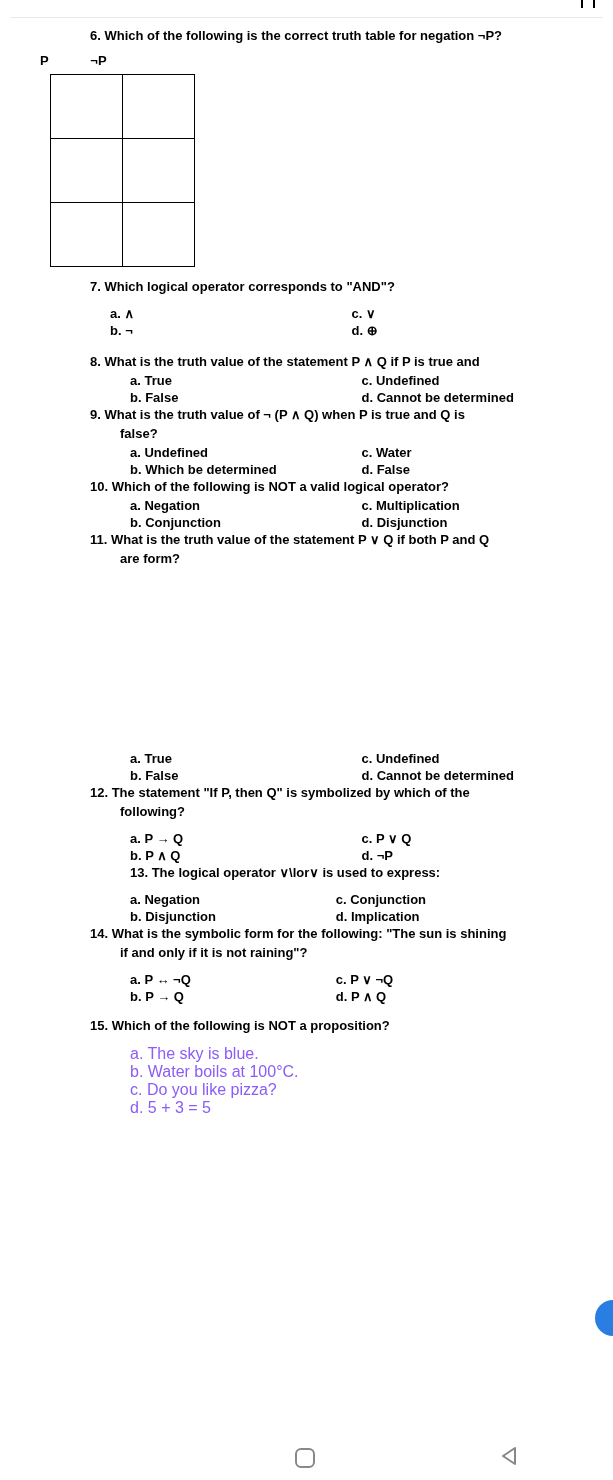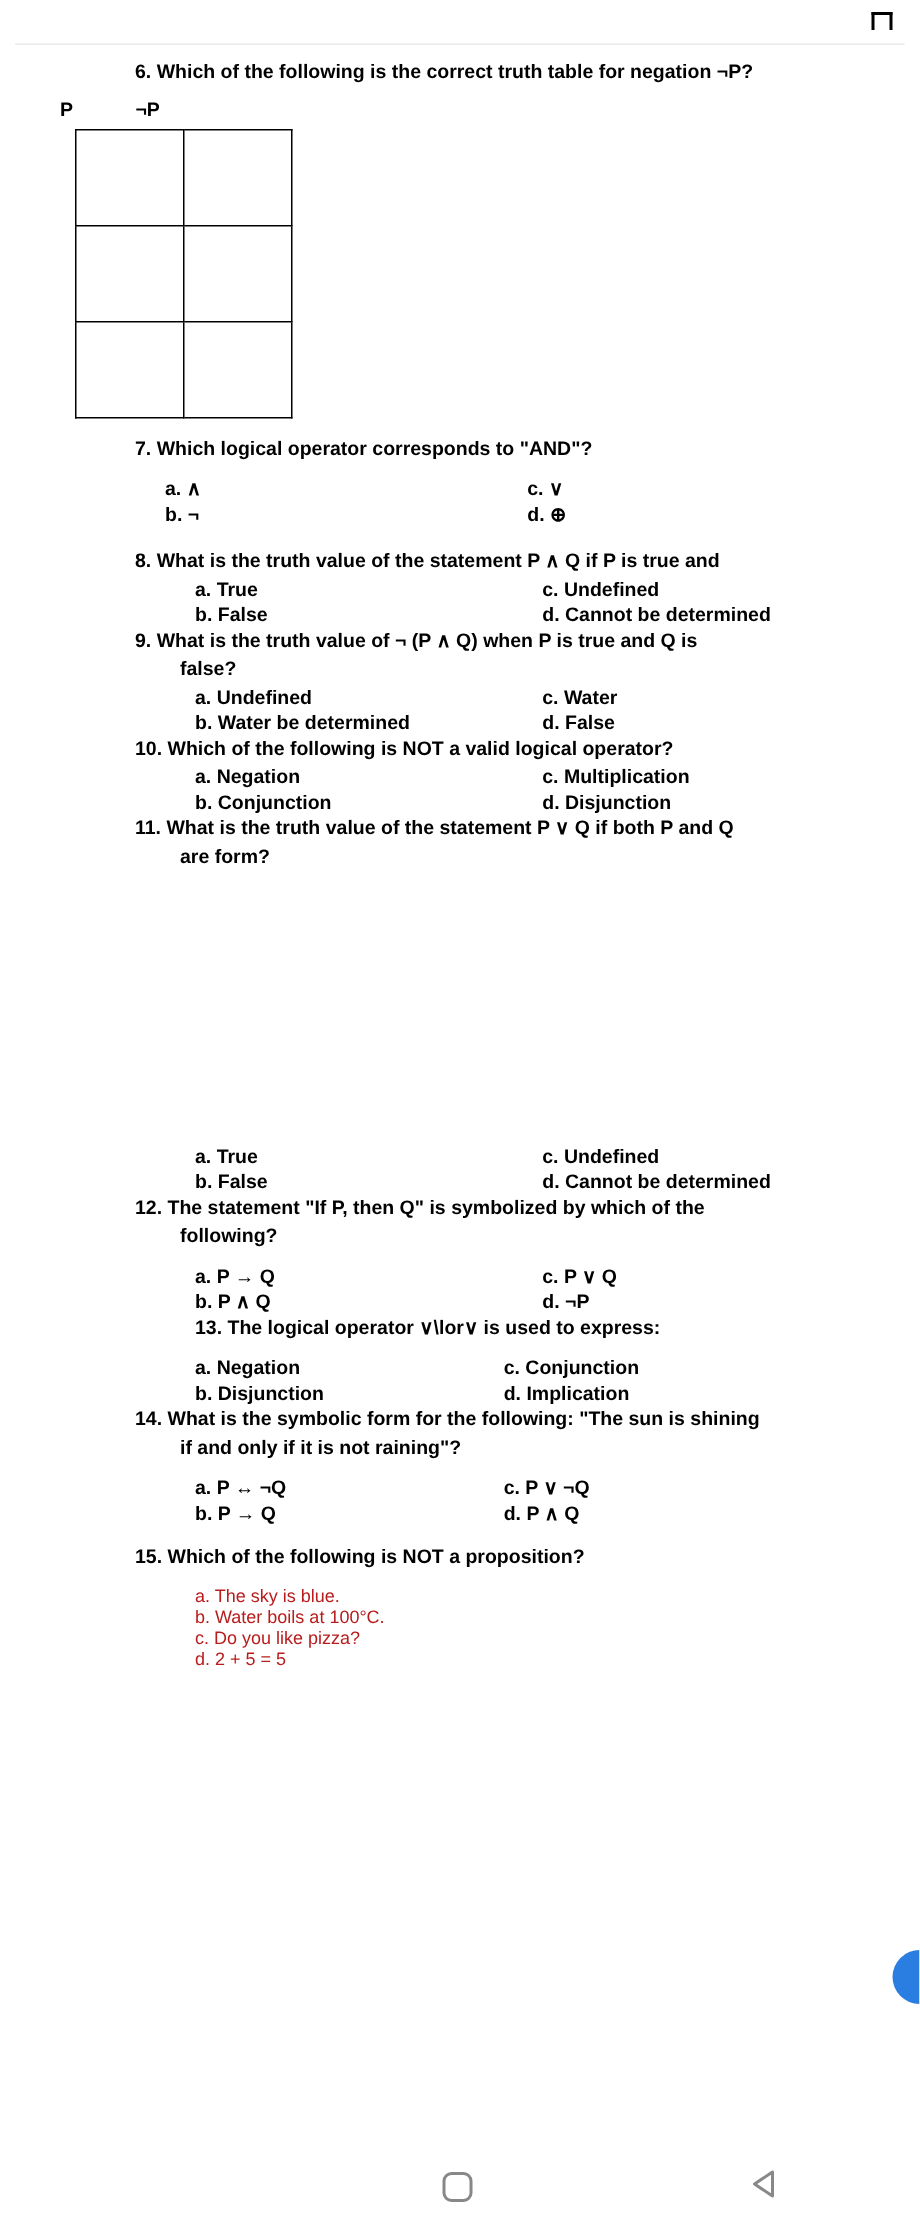--- a/index.html
+++ b/index.html
@@ -7,21 +7,21 @@
     font-family: "Comic Sans MS", cursive, sans-serif;
     font-size: 13px;
     background: #fff;
     color: #000;
     width: 613px;
     min-height: 1480px;
     position: relative;
     font-weight: bold;
   }
   .page-wrap {
-    padding: 12px 10px 10px 10px;
+    padding: 0 10px 10px 10px;
   }
   .content {
     padding-left: 80px;
     padding-right: 10px;
   }
   .qline {
     margin-bottom: 4px;
   }
   .tblhdr {
     margin-left: -50px;
@@ -50,24 +50,24 @@
   .opts .row {
     margin-bottom: 2px;
   }
   .sub {
     margin-left: 30px;
   }
   .gap-big {
     margin-top: 185px;
   }
   .faded {
-    color: #b91c1c;
+    color: #8b5cf6;
     font-weight: normal;
     font-family: Arial, sans-serif;
-    font-size: 12px;
+    font-size: 16px;
   }
   .navbar {
     position: absolute;
     bottom: 10px;
     left: 0;
     width: 613px;
     display: flex;
     align-items: center;
     justify-content: space-around;
     pointer-events: none;
@@ -160,21 +160,21 @@
         <div class="row">c. Undefined</div>
         <div class="row">d. Cannot be determined</div>
       </div>
     </div>
 
     <div class="qline">9. What is the truth value of ¬ (P ∧ Q) when P is true and Q is</div>
     <div class="qline sub">false?</div>
     <div class="opts" style="margin-left:40px">
       <div class="col">
         <div class="row">a. Undefined</div>
-        <div class="row">b. Water be determined</div>
+        <div class="row">b. Which be determined</div>
       </div>
       <div class="col">
         <div class="row">c. Water</div>
         <div class="row">d. False</div>
       </div>
     </div>
 
     <div class="qline">10. Which of the following is NOT a valid logical operator?</div>
     <div class="opts" style="margin-left:40px">
       <div class="col">
@@ -244,21 +244,21 @@
       </div>
     </div>
     <div style="height:12px"></div>
 
     <div class="qline">15. Which of the following is NOT a proposition?</div>
     <div style="height:8px"></div>
     <div style="margin-left:40px">
       <div class="faded">a. The sky is blue.</div>
       <div class="faded">b. Water boils at 100°C.</div>
       <div class="faded">c. Do you like pizza?</div>
-      <div class="faded">d. 2 + 5 = 5</div>
+      <div class="faded">d. 5 + 3 = 5</div>
     </div>
 
   </div>
 </div>
 
 <div class="blue-blob"></div>
 
 <div class="navbar">
   <div style="width:20px"></div>
   <div class="nav-square"></div>

